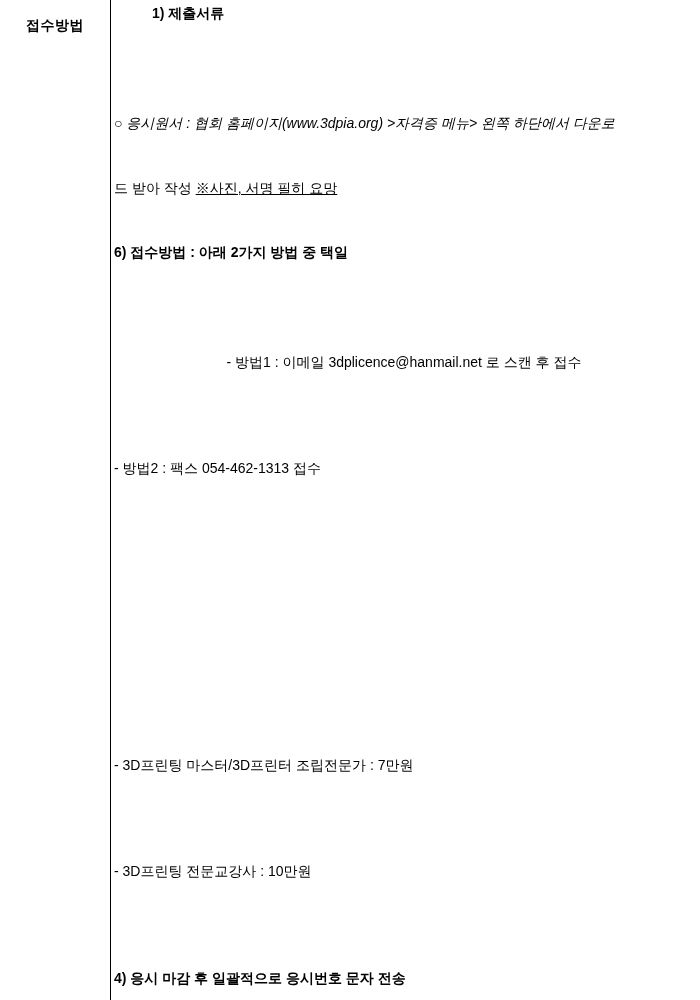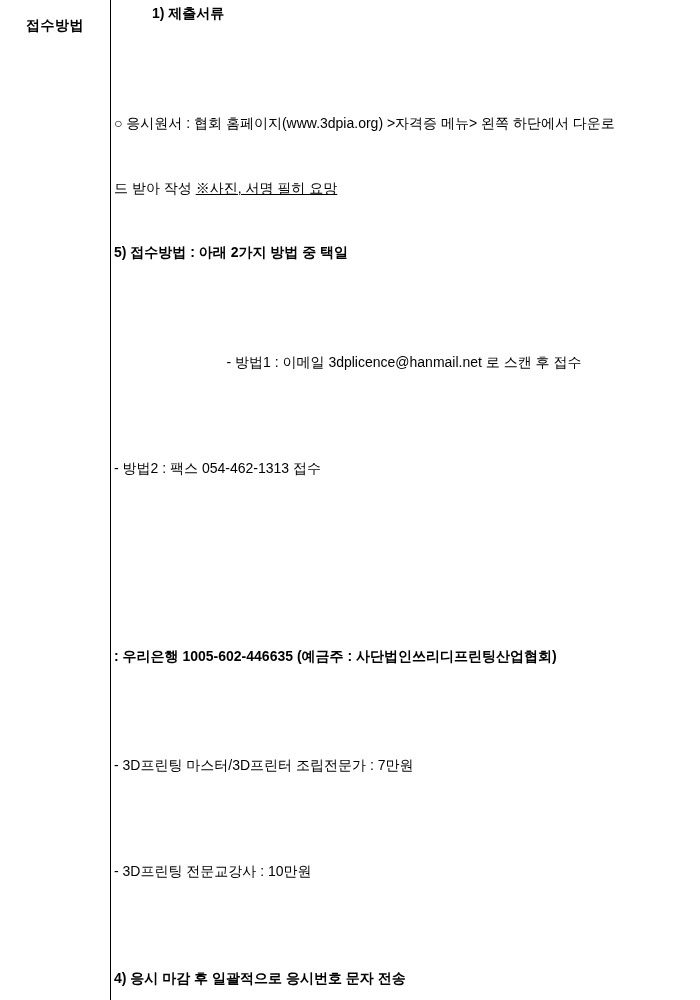--- a/index.html
+++ b/index.html
@@ -76,32 +76,31 @@
   <div class="divider"></div>
 
   <div class="label-cell">
     <span class="label-text">접수방법</span>
   </div>
 
   <div class="content-cell"></div>
 
   <div class="row bold" style="top:2px;margin-left:38px;">1) 제출서류</div>
 
-  <div class="row" style="top:112px;">○ 응시원서 : 협회 홈페이지(www.3dpia.org) &gt;자격증 메뉴&gt; 왼쪽 하단에서 다운로</div>
+  <div class="row" style="top:112px;font-style:italic;">○ 응시원서 : 협회 홈페이지(www.3dpia.org) &gt;자격증 메뉴&gt; 왼쪽 하단에서 다운로</div>
 
   <div class="row" style="top:134px;margin-top:43px;"><span>드 받아 작성 </span><span class="u">※사진, 서명 필히 요망</span></div>
 
-  <div class="row bold" style="top:241px;">5) 접수방법 : 아래 2가지 방법 중 택일</div>
+  <div class="row bold" style="top:241px;">6) 접수방법 : 아래 2가지 방법 중 택일</div>
 
   <div class="row" style="top:351px;text-align:center;">- 방법1 : 이메일 3dplicence@hanmail.net 로 스캔 후 접수</div>
 
   <div class="row" style="top:457px;">- 방법2 : 팩스 054-462-1313 접수</div>
 
 
-  <div class="row bold" style="top:645px;">: 우리은행 1005-602-446635 (예금주 : 사단법인쓰리디프린팅산업협회)</div>
 
   <div class="row" style="top:754px;">- 3D프린팅 마스터/3D프린터 조립전문가 : 7만원</div>
 
   <div class="row" style="top:860px;">- 3D프린팅 전문교강사 : 10만원</div>
 
   <div class="row bold" style="top:967px;">4) 응시 마감 후 일괄적으로 응시번호 문자 전송</div>
 
 </div>
 
 </body></html>

